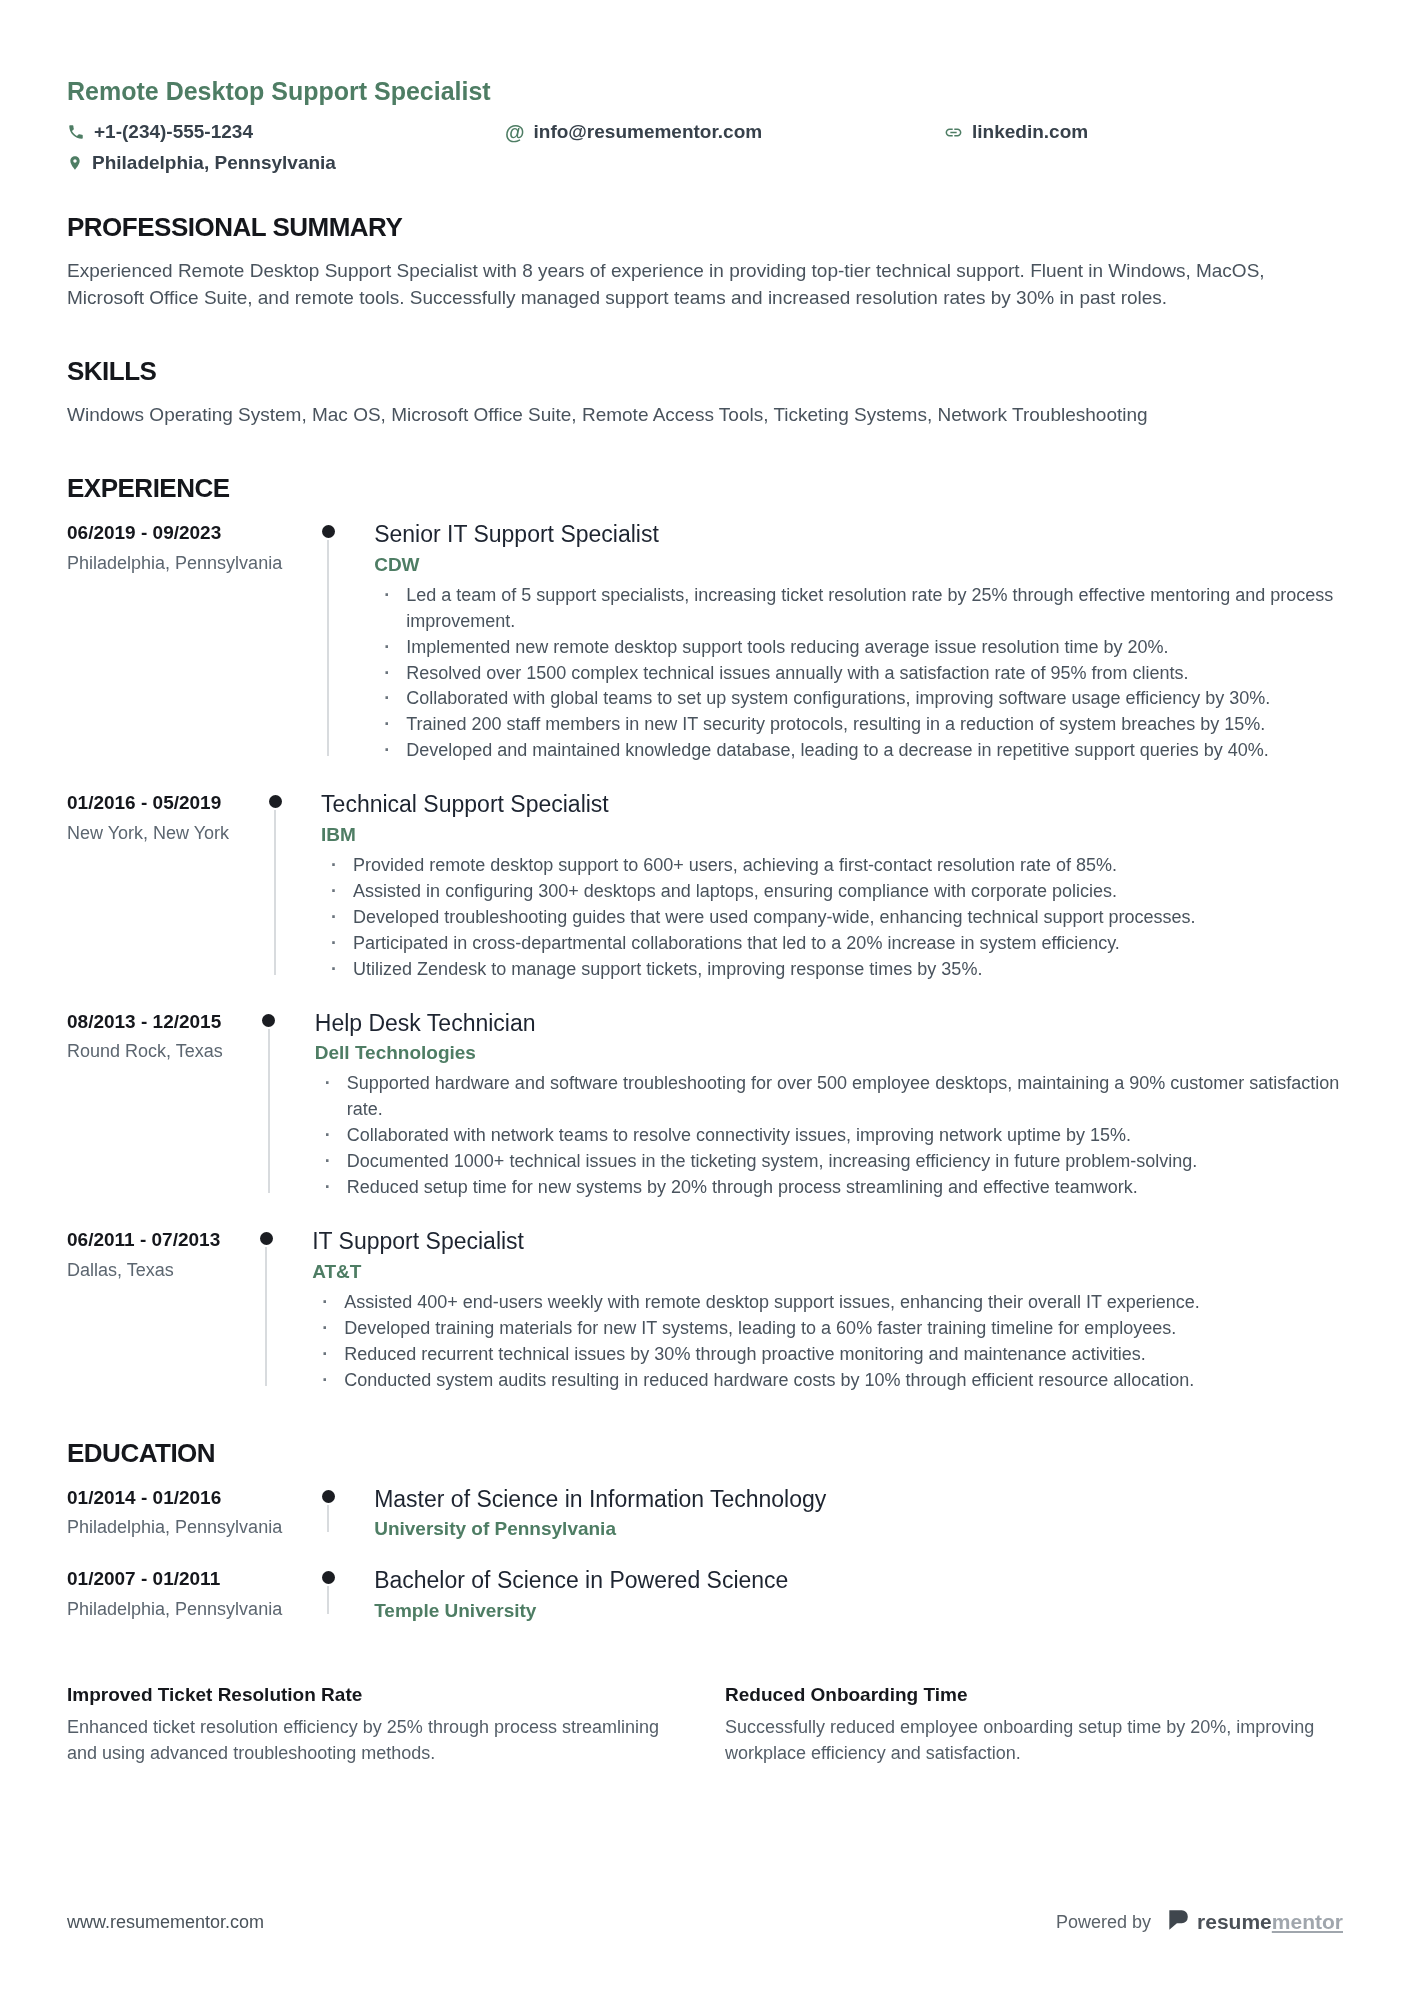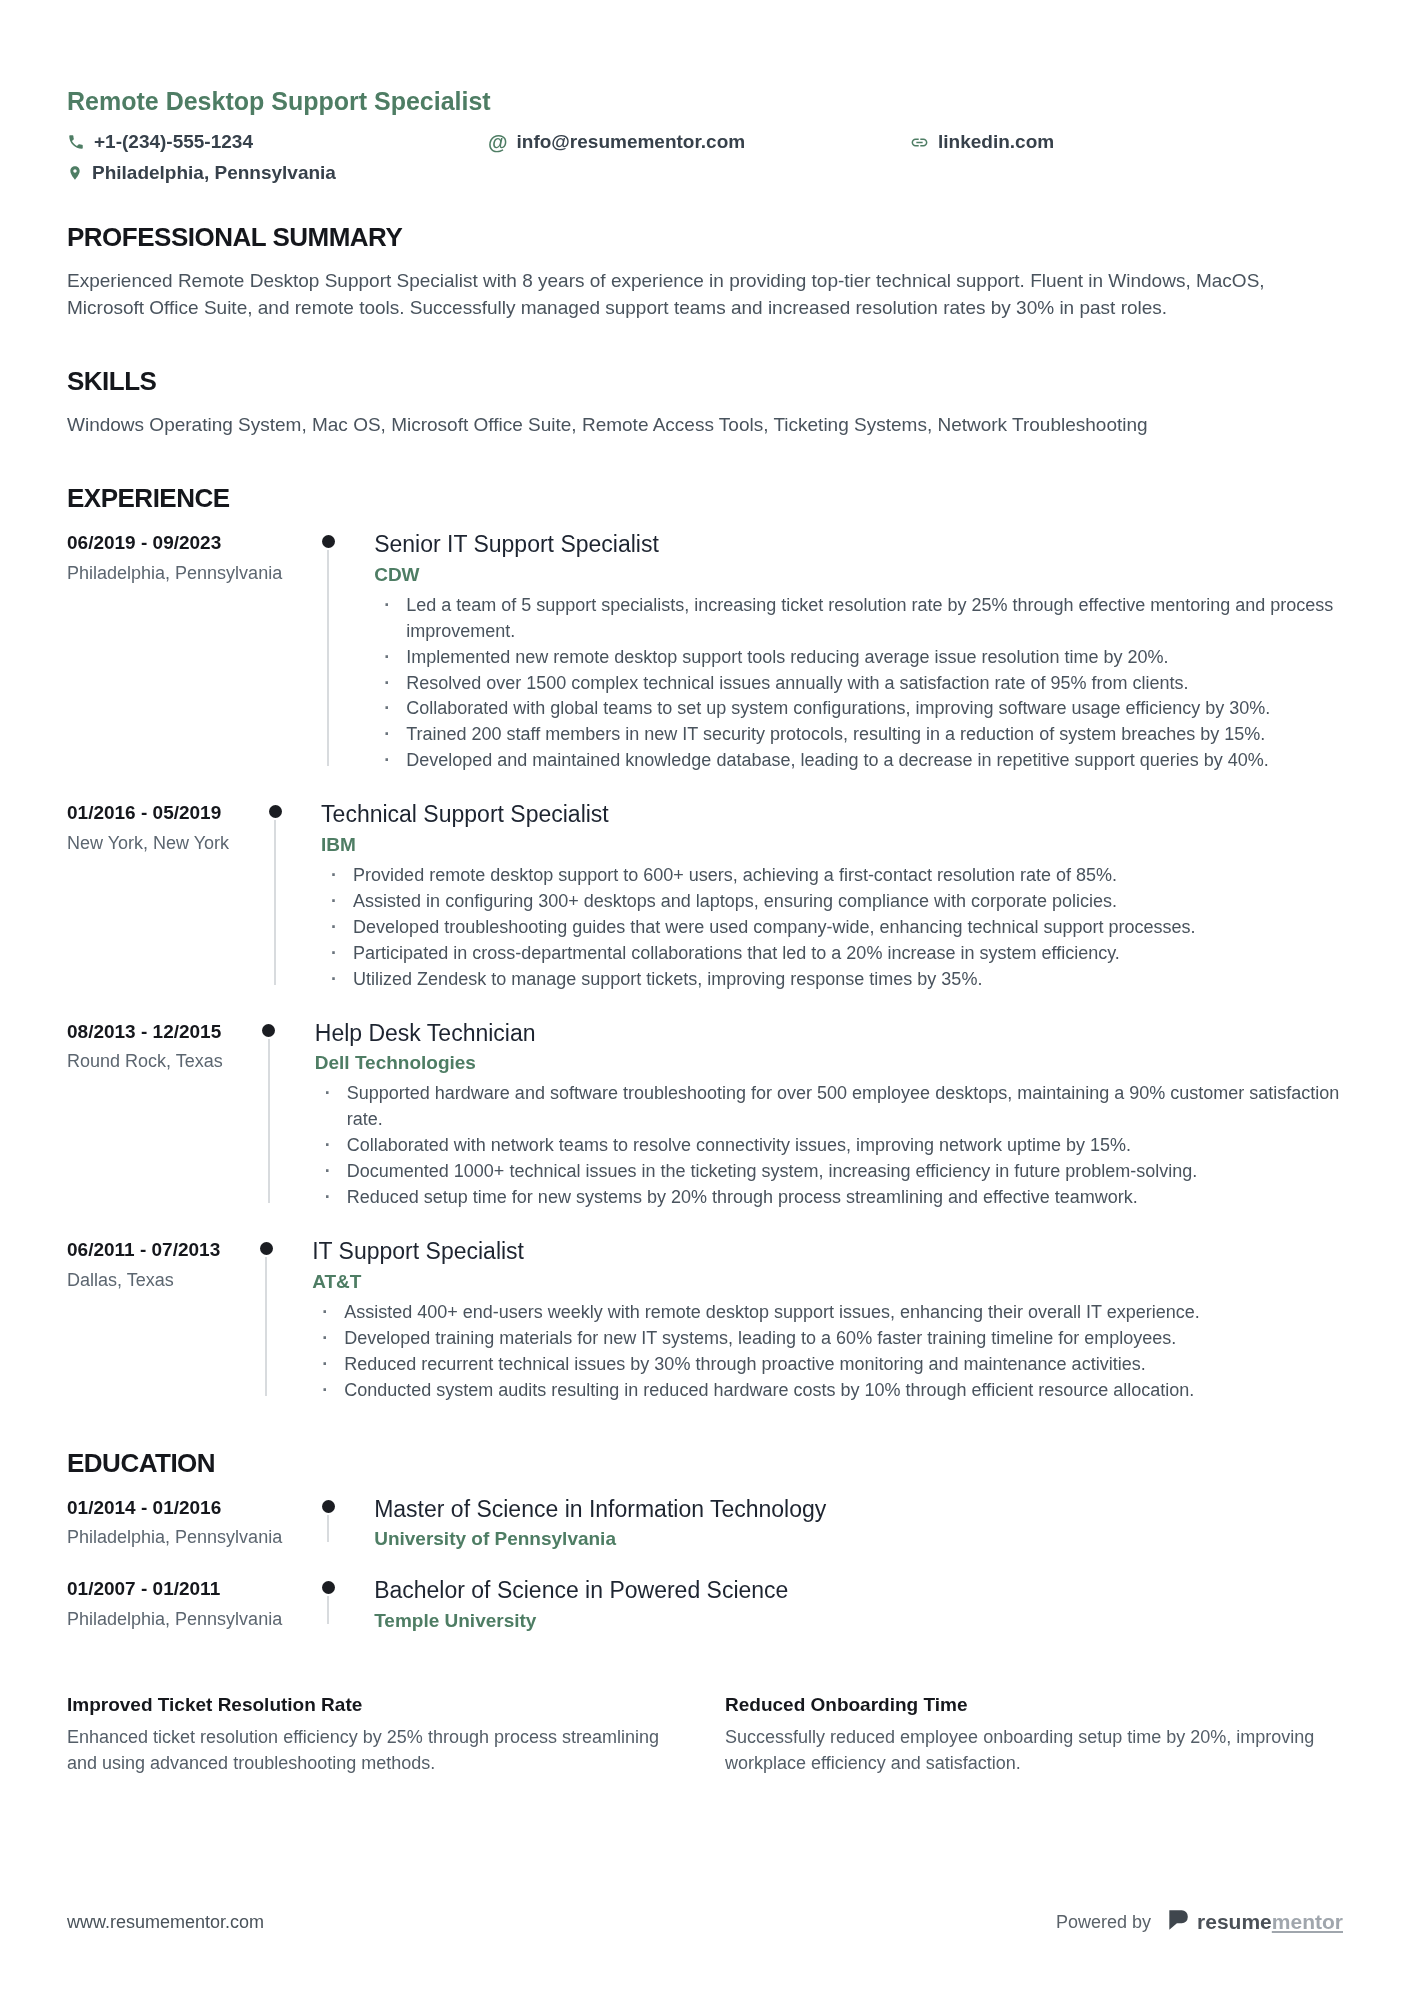--- a/index.html
+++ b/index.html
@@ -5,23 +5,23 @@
   * { margin:0; padding:0; box-sizing:border-box; }
   html,body { background:#ffffff; }
   body { font-family:"Liberation Sans","DejaVu Sans",sans-serif; color:#454f59; }
   .page {
     width:1410px; min-height:1995px; margin:0 auto; background:#fff;
     padding:70px 67px 58px 67px; display:flex; flex-direction:column;
   }
 
   
   .name { font-size:48px; font-weight:800; letter-spacing:-1px; color:#15171c; line-height:1.08; }
-  .person-title { font-size:25px; font-weight:700; color:#4e7d64; margin-top:17px; }
+  .person-title { font-size:25px; font-weight:700; color:#4e7d64; margin-top:7px; }
   .contact-rows { margin-top:15px; }
-  .contact-row { display:flex; align-items:center; }
+  .contact-row { display:flex; align-items:center;gap:17px; }
   .contact-item { display:flex; align-items:center; gap:9px; font-size:19px; font-weight:700; color:#37414b; }
   .ci-phone { width:421px; }
   .ci-email { width:422px; }
   .contact-row.second { margin-top:9px; }
   .cicon { color:#4e7d64; display:inline-flex; align-items:center; }
   .cicon svg { display:block; }
   .at-glyph { font-size:20px; font-weight:700; color:#4e7d64; line-height:1; }
 
   
   h2.sec-h { font-size:26px; font-weight:800; letter-spacing:-0.5px; color:#15171c; }

